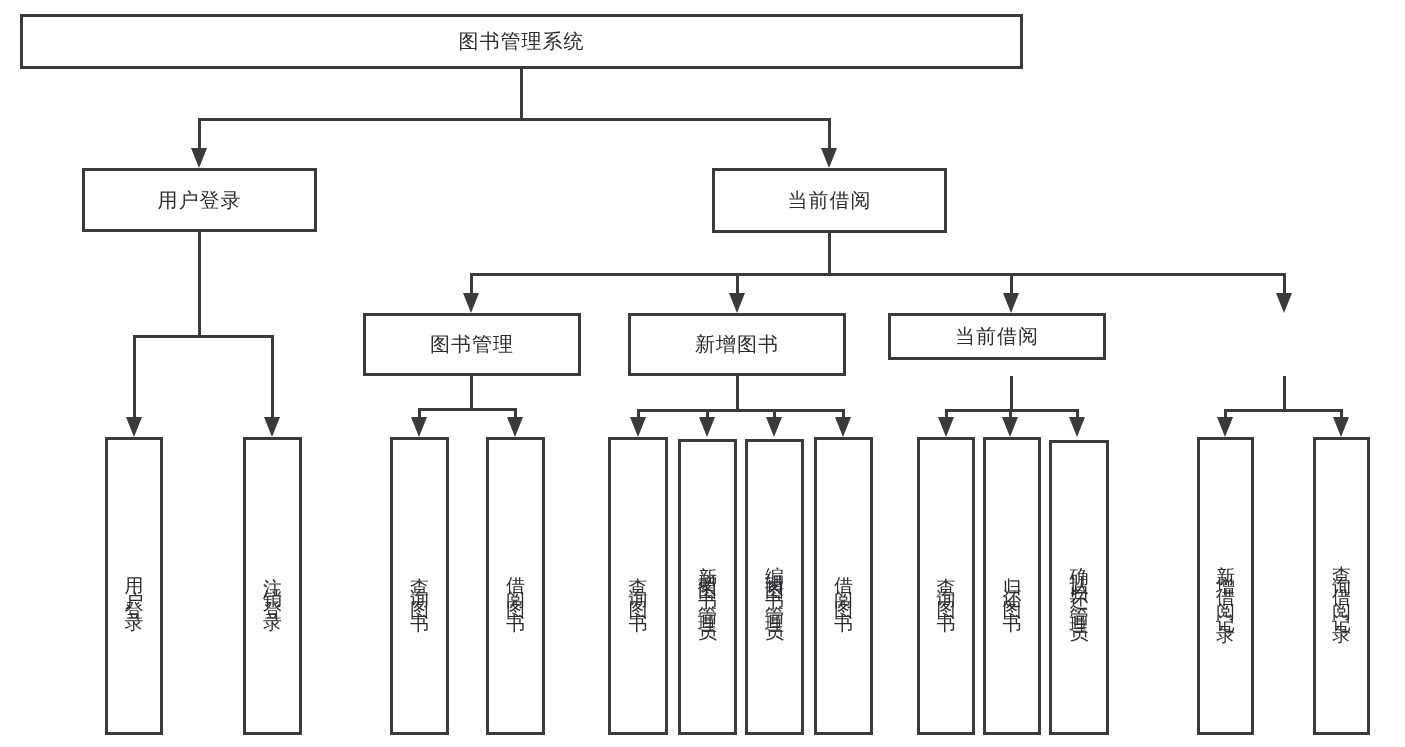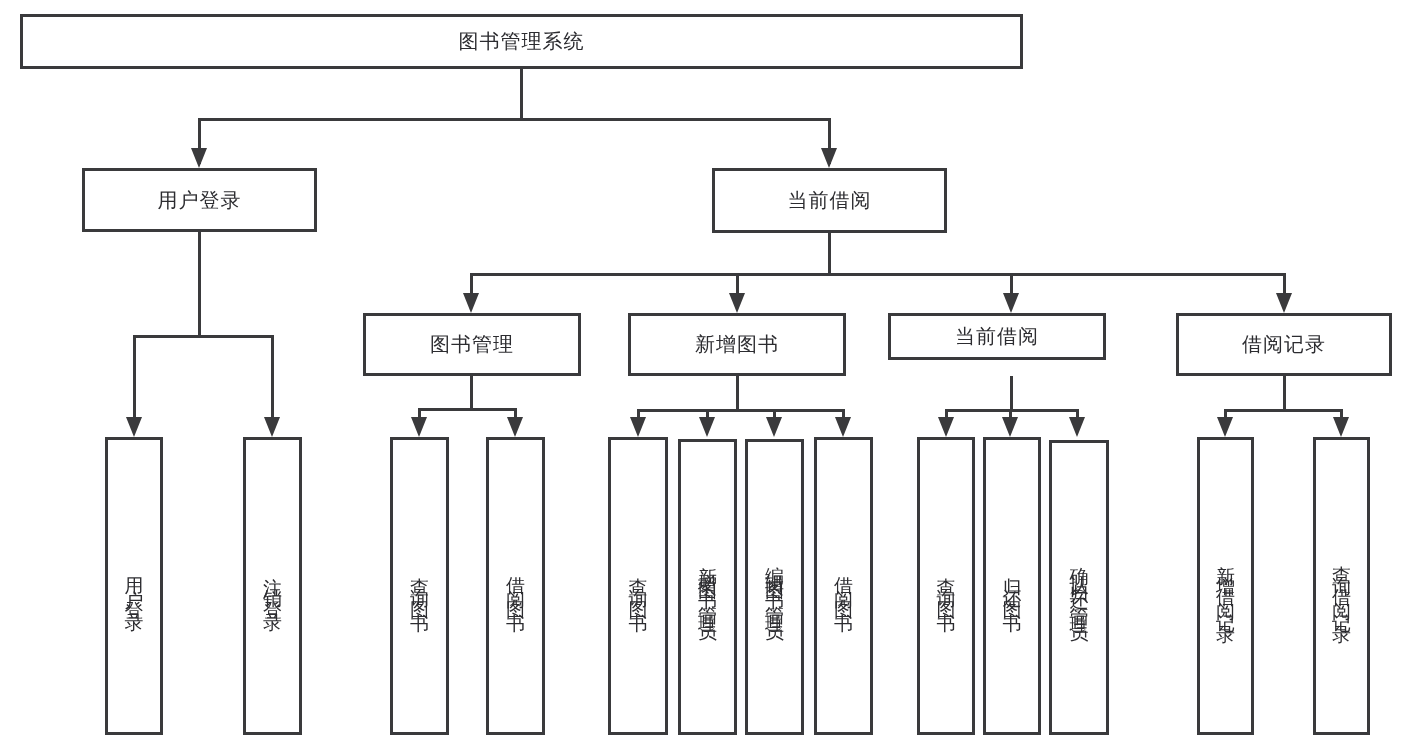--- a/index.html
+++ b/index.html
@@ -78,23 +78,20 @@
 
   <div class="box" style="left:363px;top:313px;width:218px;height:63px">
     <span class="hlabel">图书管理</span>
   </div>
   <div class="box" style="left:628px;top:313px;width:218px;height:63px">
     <span class="hlabel">新增图书</span>
   </div>
   <div class="box" style="left:888px;top:313px;width:218px;height:47px">
     <span class="hlabel">当前借阅</span>
   </div>
-  <div class="box" style="left:1176px;top:313px;width:216px;height:63px">
-    <span class="hlabel">借阅记录</span>
-  </div>
 
   <div class="vline" style="left:470px;top:376px;height:32px"></div>
   <div class="hline" style="left:418px;top:408px;width:99px"></div>
   <div class="vline" style="left:418px;top:408px;height:24px"></div>
   <div class="arrow" style="left:411px;top:417px"></div>
   <div class="vline" style="left:514px;top:408px;height:24px"></div>
   <div class="arrow" style="left:507px;top:417px"></div>
 
   <div class="vline" style="left:736px;top:376px;height:33px"></div>
   <div class="hline" style="left:637px;top:409px;width:207px"></div>

